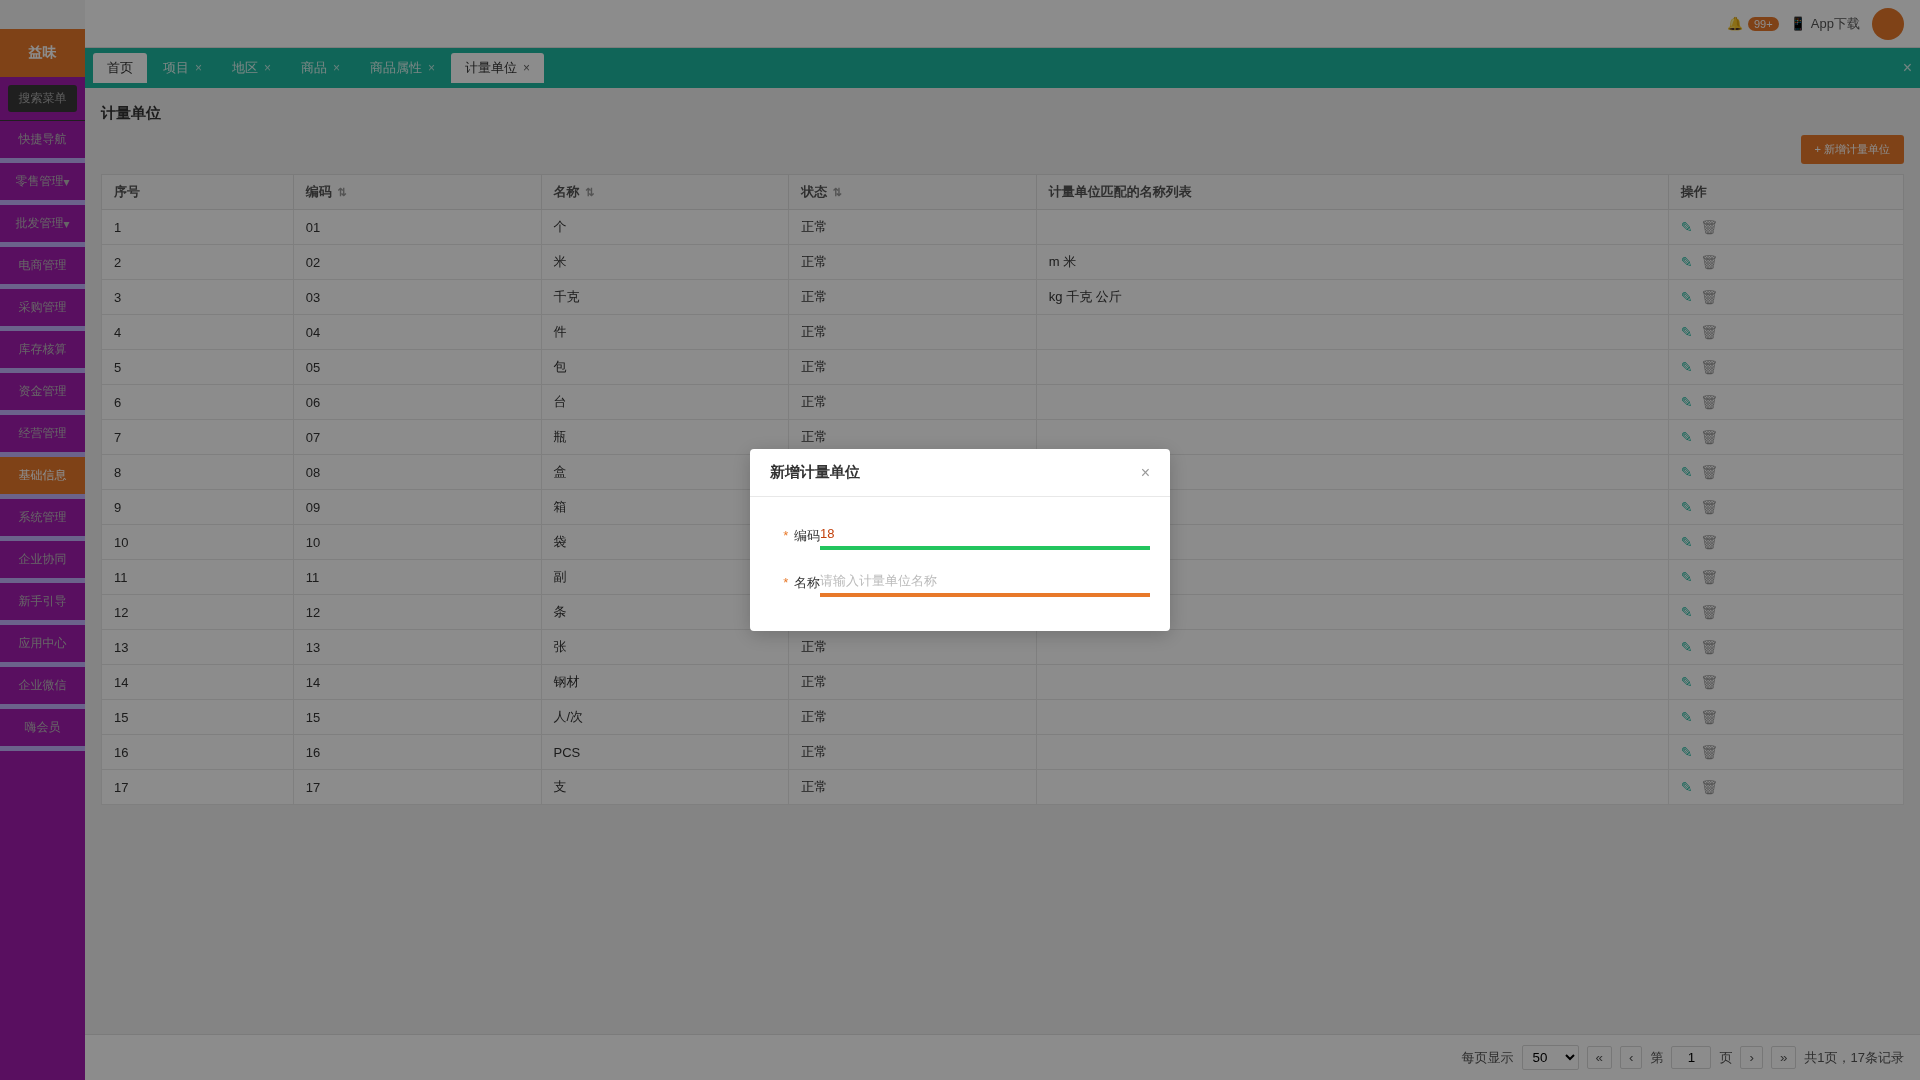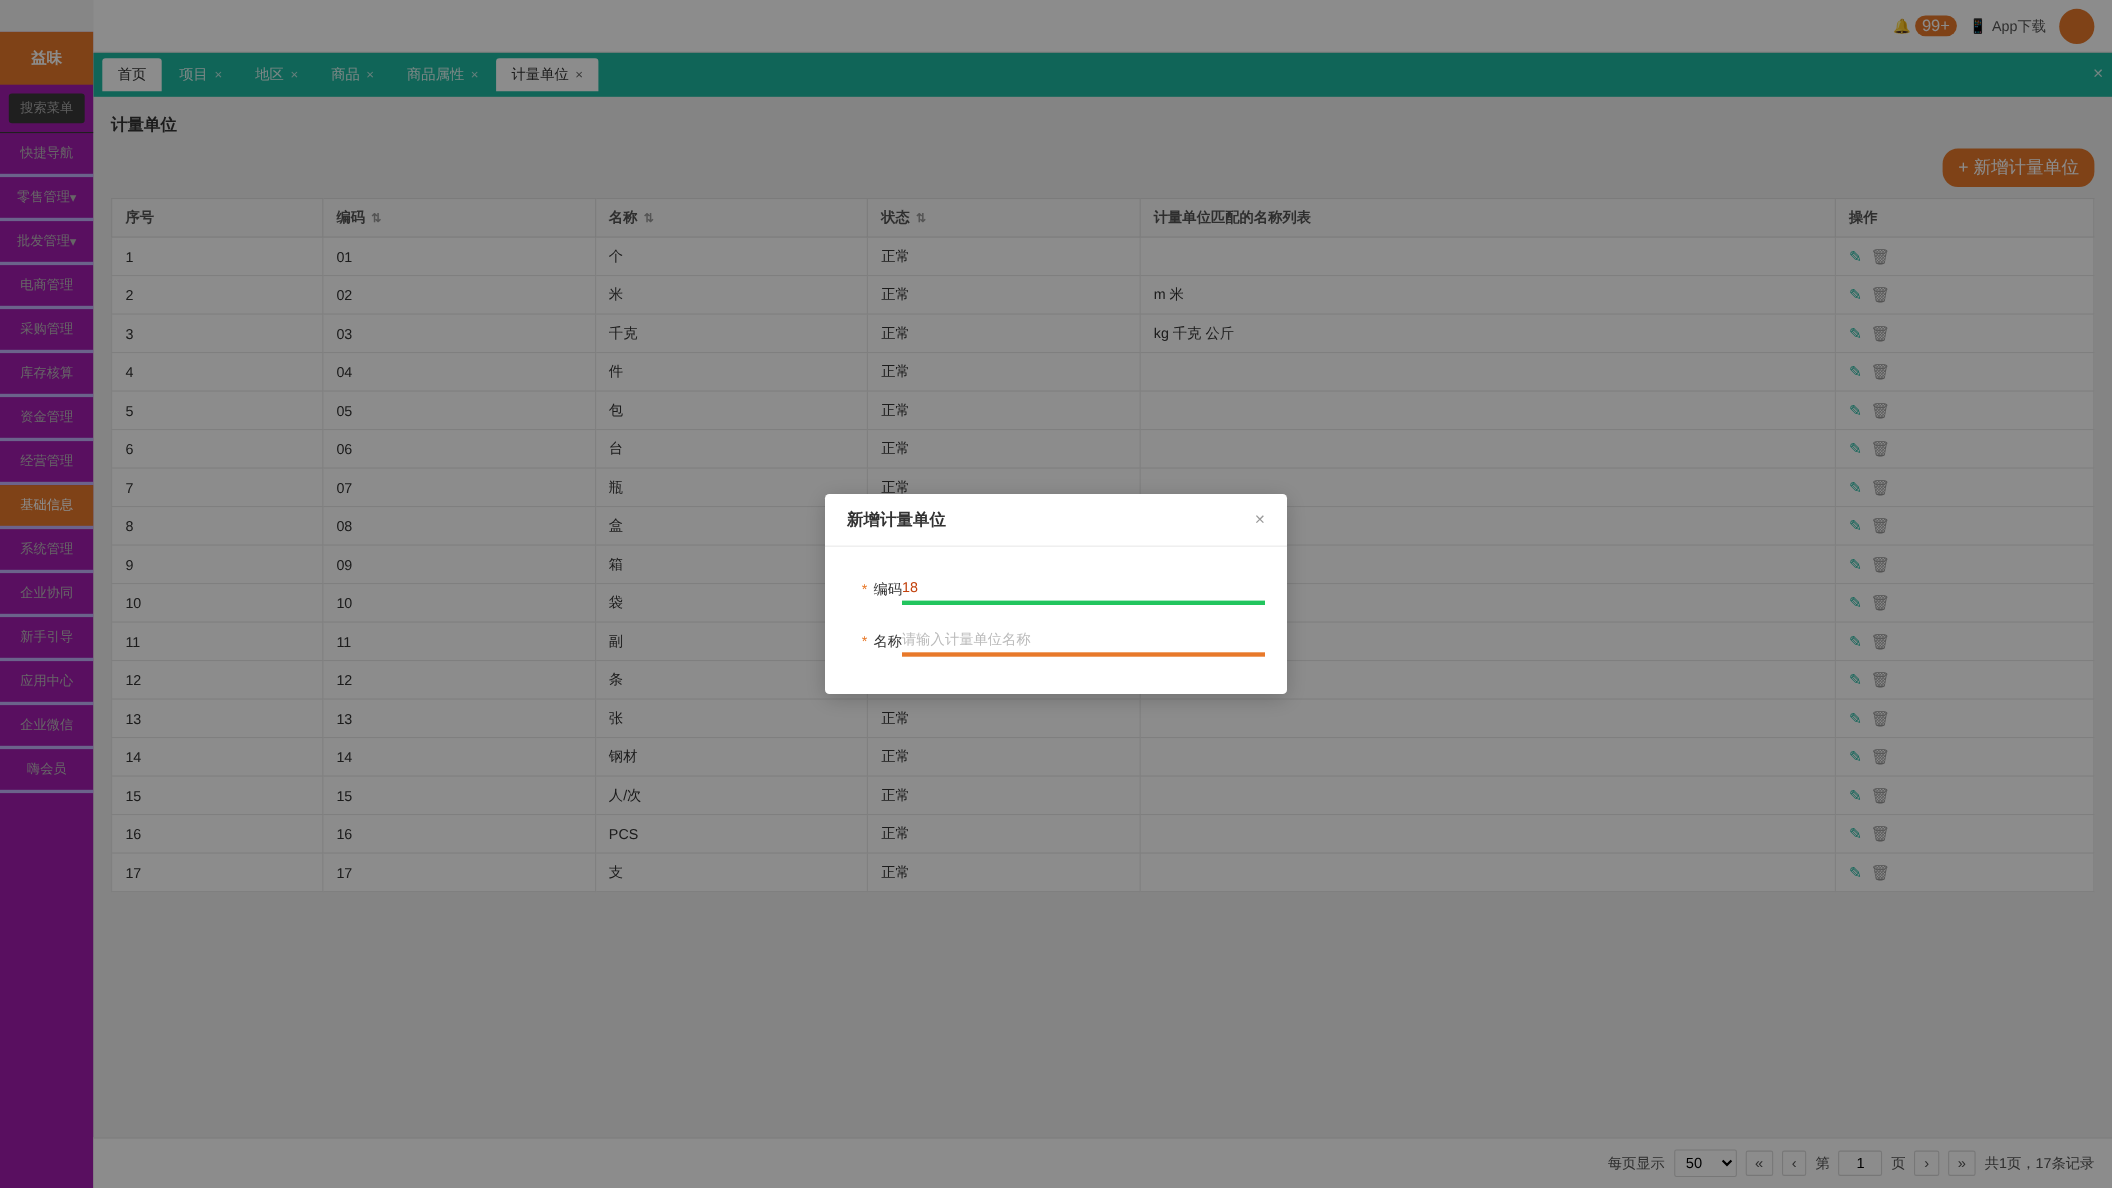--- a/index.html
+++ b/index.html
@@ -4,50 +4,50 @@
   <style>
     * { box-sizing: border-box; margin: 0; padding: 0; }
     body { font-family: "Microsoft YaHei", "PingFang SC", sans-serif; font-size: 13px; background: #f5f5f5; display: flex; height: 1080px; width: 1920px; overflow: hidden; }
 
     
     .sidebar { width: 85px; background: #a21caf; color: #ccc; display: flex; flex-direction: column; min-height: 100%; margin-top: 29px; }
     .sidebar-logo { background: #e8792a; padding: 10px 8px; display: flex; align-items: center; justify-content: center; gap: 4px; height: 48px; }
     .sidebar-logo-text { color: #fff; font-size: 14px; font-weight: bold; }
     .sidebar-search { padding: 8px; border-bottom: 1px solid #3a3a3a; }
     .sidebar-search-btn { width: 100%; background: #3a3a3a; border: none; color: #aaa; padding: 5px; border-radius: 3px; cursor: pointer; font-size: 12px; }
-    .sidebar-nav-item { padding: 10px 8px; text-align: center; font-size: 12px; color: #bbb; cursor: pointer; border-bottom: 3px solid #c4b5fd; }
+    .sidebar-nav-item { padding: 10px 8px; text-align: center; font-size: 12px; color: #bbb; cursor: pointer; border-bottom: 5px solid #c4b5fd; }
     .sidebar-nav-item.active { background: #e8792a; color: #fff; }
     .sidebar-nav-item.with-arrow { display: flex; align-items: center; justify-content: center; }
 
     
     .main { flex: 1; display: flex; flex-direction: column; background: #f0f0f0; }
 
     
     .topbar { background: #fff; height: 48px; display: flex; align-items: center; justify-content: space-between; padding: 0 16px; border-bottom: 1px solid #e0e0e0; }
     .topbar-left { display: flex; align-items: center; gap: 16px; }
     .topbar-right { display: flex; align-items: center; gap: 12px; }
-    .topbar-badge { background: #e8792a; color: #fff; border-radius: 10px; padding: 1px 6px; font-size: 15px; }
+    .topbar-badge { background: #e8792a; color: #fff; border-radius: 10px; padding: 1px 6px; font-size: 11px; }
     .topbar-app { display: flex; align-items: center; gap: 4px; color: #555; font-size: 13px; cursor: pointer; }
     .topbar-avatar { width: 32px; height: 32px; background: #e8792a; border-radius: 50%; }
 
     
     .tabbar { background: #1eb8a0; display: flex; align-items: center; padding: 0 8px; height: 40px; gap: 2px; }
     .tab { padding: 6px 14px; color: rgba(255,255,255,0.85); font-size: 13px; cursor: pointer; border-radius: 3px 3px 0 0; display: flex; align-items: center; gap: 6px; }
     .tab.active { background: #fff; color: #333; border-radius: 3px 3px 0 0; }
     .tab-close { font-size: 12px; color: rgba(255,255,255,0.7); cursor: pointer; }
     .tab.active .tab-close { color: #666; }
     .tabbar-close { margin-left: auto; color: rgba(255,255,255,0.8); font-size: 16px; cursor: pointer; }
 
     
     .content { flex: 1; padding: 16px; overflow-y: auto; position: relative; }
     .page-title { font-size: 15px; font-weight: bold; color: #333; margin-bottom: 12px; }
 
     
     .table-toolbar { display: flex; justify-content: flex-end; margin-bottom: 10px; }
-    .btn-add { background: #e8792a; color: #fff; border: none; padding: 7px 14px; border-radius: 14px; cursor: pointer; font-size: 16px; }
+    .btn-add { background: #e8792a; color: #fff; border: none; padding: 7px 14px; border-radius: 3px; cursor: pointer; font-size: 11px; }
 
     
     .data-table { width: 100%; border-collapse: collapse; background: #fff; border: 1px solid #e0e0e0; }
     .data-table th { background: #fafafa; border: 1px solid #e0e0e0; padding: 8px 12px; text-align: left; font-size: 13px; color: #555; white-space: nowrap; }
     .data-table td { border: 1px solid #e8e8e8; padding: 8px 12px; font-size: 13px; color: #333; }
     .status-normal { color: #52c41a; }
     .action-btns { display: flex; gap: 8px; }
     .action-edit { color: #1eb8a0; cursor: pointer; font-size: 14px; }
     .action-delete { color: #999; cursor: pointer; font-size: 14px; }
 

